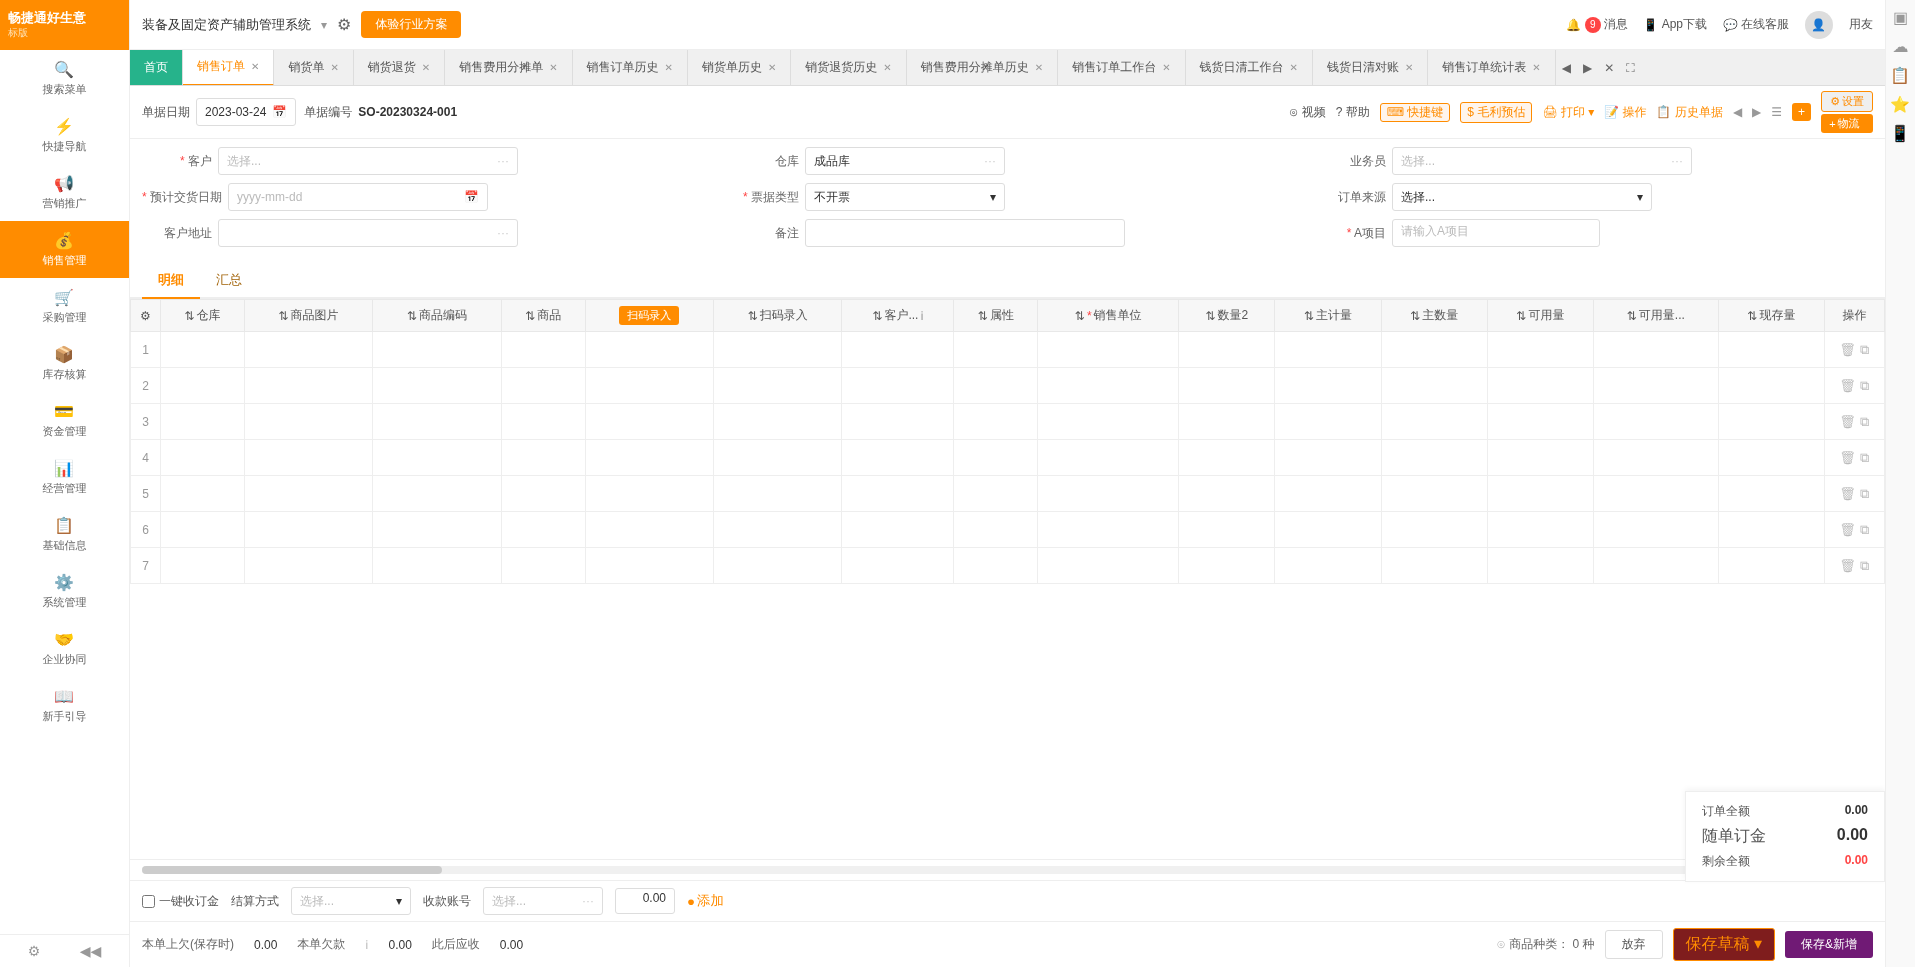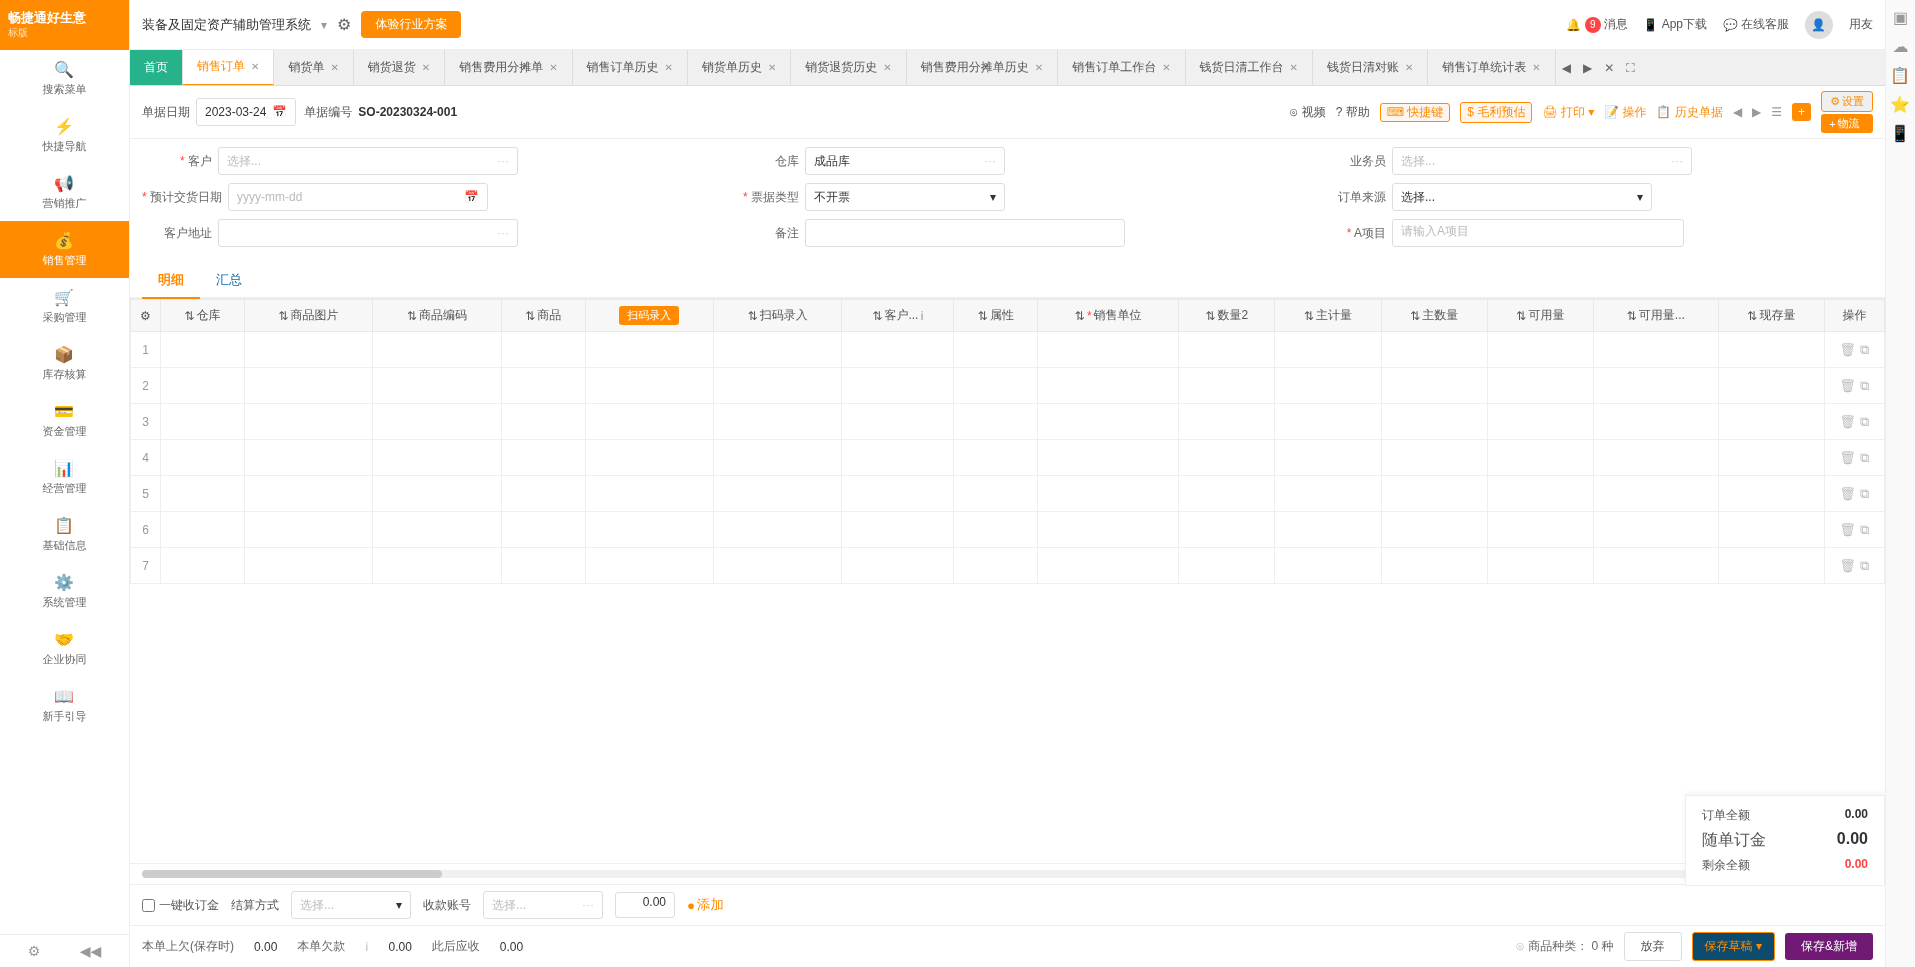--- a/index.html
+++ b/index.html
@@ -52,21 +52,21 @@
     .form-input.placeholder { color: #bbb; }
     .form-input-wide { min-width: 300px; }
     .form-select { border: 1px solid #ddd; border-radius: 3px; padding: 3px 8px; font-size: 12px; height: 28px; background: white; min-width: 120px; display: flex; align-items: center; justify-content: space-between; cursor: pointer; }
     .form-date { border: 1px solid #ddd; border-radius: 3px; padding: 3px 8px; font-size: 12px; height: 28px; background: white; display: flex; align-items: center; gap: 6px; }
     .header-field { display: flex; align-items: center; gap: 6px; }
     .header-label { color: #555; font-size: 12px; }
     .header-value { color: #333; font-size: 12px; font-weight: bold; }
 
     
     .content-tabs { display: flex; border-bottom: 2px solid #eee; padding: 0 12px; background: white; }
-    .content-tab { padding: 8px 16px; cursor: pointer; font-size: 13px; color: #0369a1; border-bottom: 2px solid transparent; margin-bottom: -2px; }
+    .content-tab { padding: 8px 16px; cursor: pointer; font-size: 13px; color: #a16207; border-bottom: 2px solid transparent; margin-bottom: -2px; }
     .content-tab.active { color: #ff8c00; border-bottom: 2px solid #ff8c00; font-weight: bold; }
 
     
     .table-container { flex: 1; overflow: auto; background: white; }
     .data-table { width: 100%; border-collapse: collapse; font-size: 12px; }
     .data-table th { background: #f7f7f7; border: 1px solid #e8e8e8; padding: 6px 4px; text-align: center; font-weight: normal; color: #555; white-space: nowrap; position: sticky; top: 0; z-index: 10; }
     .data-table td { border: 1px solid #eee; padding: 4px; text-align: center; height: 36px; color: #333; }
     .data-table .row-num { color: #999; width: 30px; }
 
     .th-sort { display: flex; align-items: center; justify-content: center; gap: 2px; }
@@ -80,21 +80,21 @@
     
     .bottom-bar { background: white; border-top: 1px solid #eee; padding: 6px 12px; display: flex; align-items: center; gap: 12px; }
     .checkbox-label { display: flex; align-items: center; gap: 4px; color: #555; cursor: pointer; }
     .add-btn { color: #ff8c00; cursor: pointer; display: flex; align-items: center; gap: 2px; }
     .amount-display { border: 1px solid #ddd; border-radius: 3px; padding: 2px 8px; font-size: 12px; height: 26px; min-width: 60px; text-align: right; }
 
     
     .footer { background: white; border-top: 1px solid #eee; padding: 6px 12px; display: flex; align-items: center; gap: 20px; font-size: 12px; color: #666; }
     .footer-right { margin-left: auto; display: flex; align-items: center; gap: 10px; }
     .discard-btn { border: 1px solid #ddd; background: white; border-radius: 3px; padding: 5px 16px; cursor: pointer; color: #555; font-size: 12px; }
-    .save-draft-btn { border: 1px solid #ff8c00; background: #0c4a6e; border-radius: 3px; padding: 5px 12px; cursor: pointer; color: #ff8c00; font-size: 12px; }
+    .save-draft-btn { border: 1px solid #ff8c00; background: #7f1d1d; border-radius: 3px; padding: 5px 12px; cursor: pointer; color: #ff8c00; font-size: 16px; }
     .save-new-btn { background: #701a75; border: none; border-radius: 3px; padding: 5px 16px; cursor: pointer; color: white; font-size: 12px; }
 
     
     .right-panel { width: 30px; background: #f9f9f9; border-left: 1px solid #eee; display: flex; flex-direction: column; align-items: center; padding-top: 8px; gap: 10px; }
     .right-panel-icon { color: #999; cursor: pointer; font-size: 16px; }
     .right-panel-icon.active { color: #ff8c00; }
 
     .scrollbar-track { height: 8px; background: #f0f0f0; border-radius: 4px; margin: 2px 0; }
     .scrollbar-thumb { width: 300px; height: 8px; background: #ccc; border-radius: 4px; }
 
@@ -357,21 +357,21 @@
             <span></span>
             <span style="color:#ccc;">···</span>
           </div>
         </div>
         <div class="form-field" style="margin-left:30px;">
           <span class="form-label">备注</span>
           <div class="form-input" style="width:320px;"></div>
         </div>
         <div class="form-field" style="margin-left:30px;">
           <span class="form-label required">A项目</span>
-          <div class="form-input placeholder" style="width:292px;">
+          <div class="form-input placeholder" style="width:208px;">
             <span>请输入A项目</span>
           </div>
         </div>
       </div>
 
     </div>
 
     <div class="content-tabs">
       <div class="content-tab active">
         <span>明细</span>

